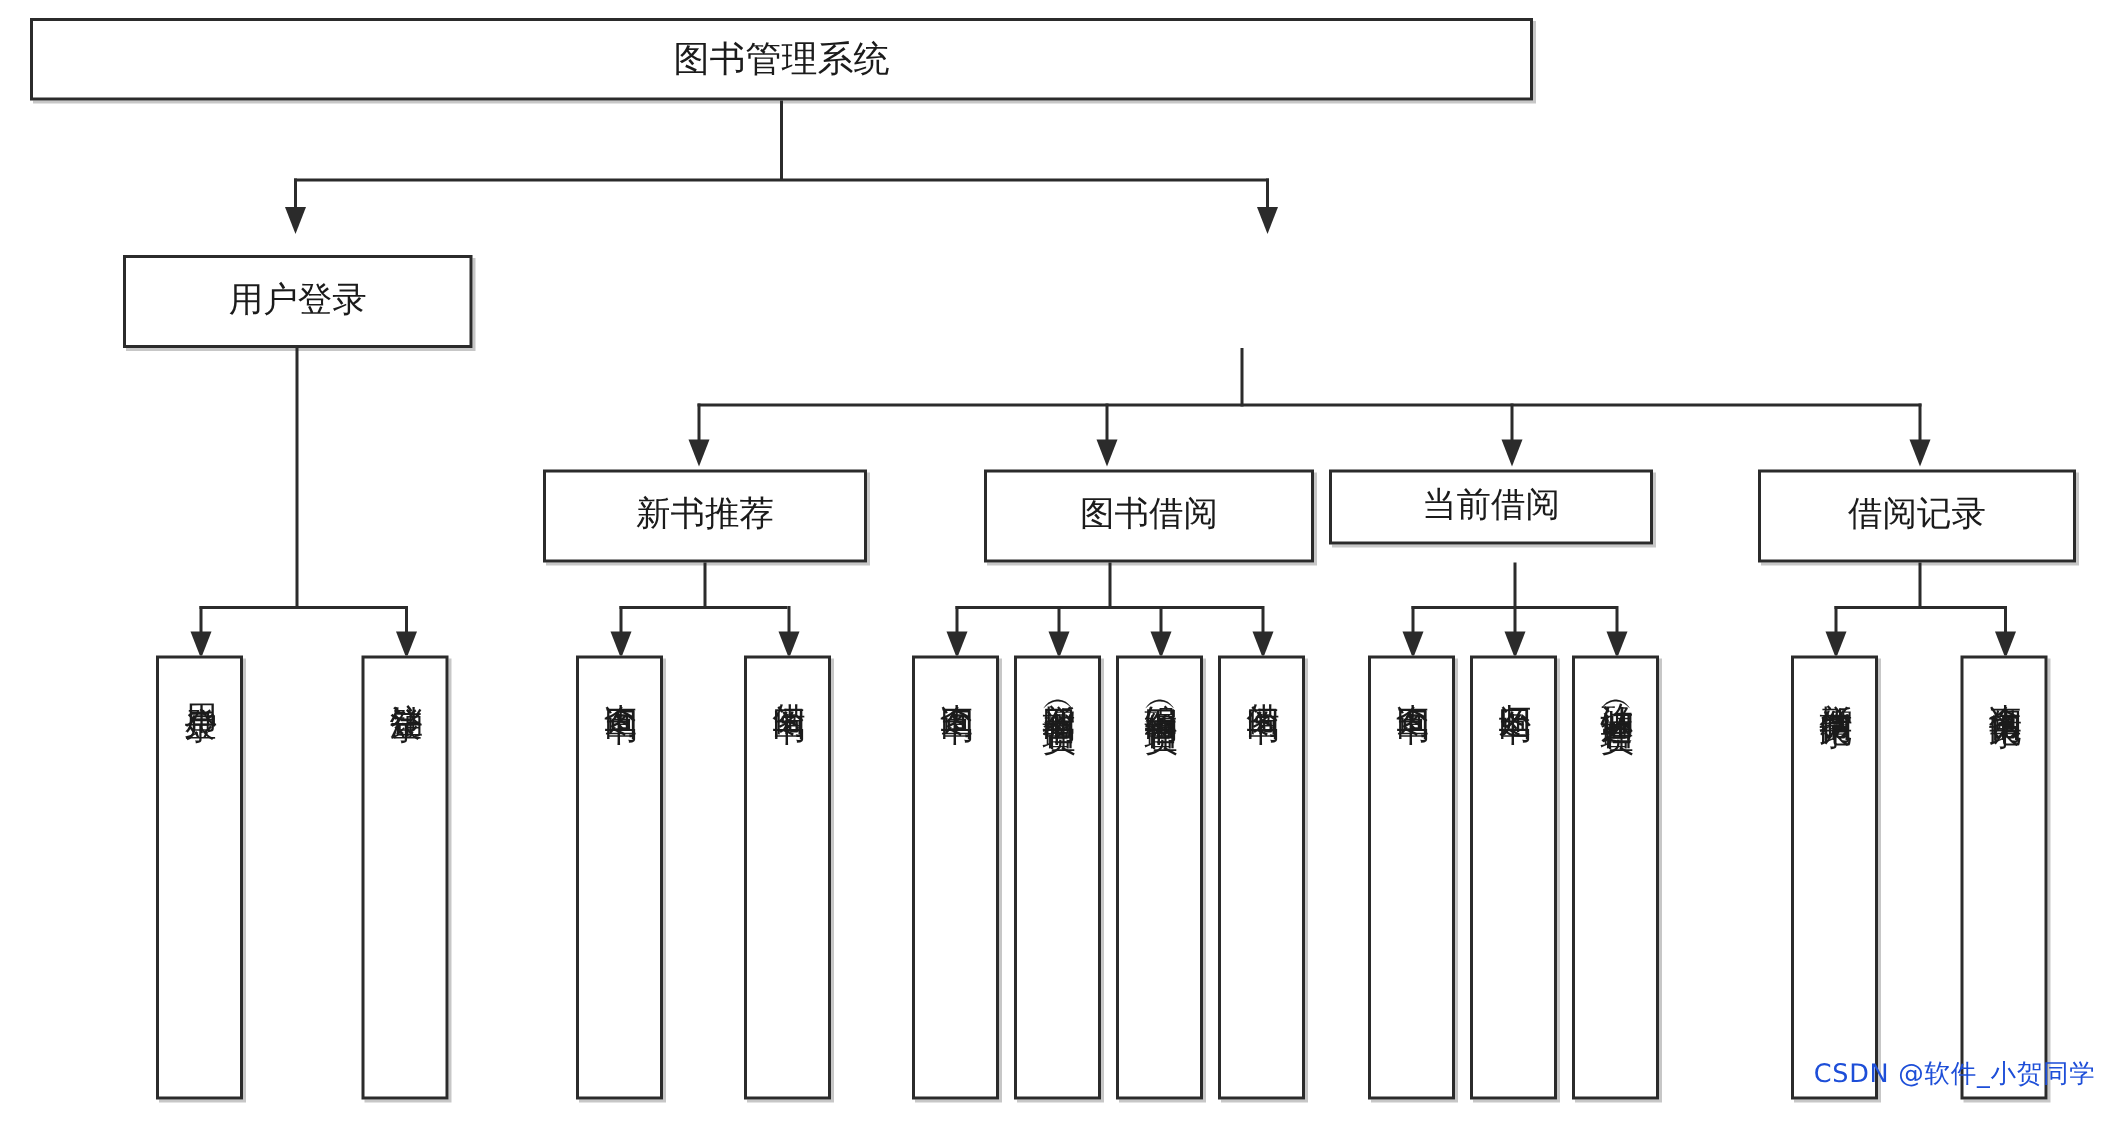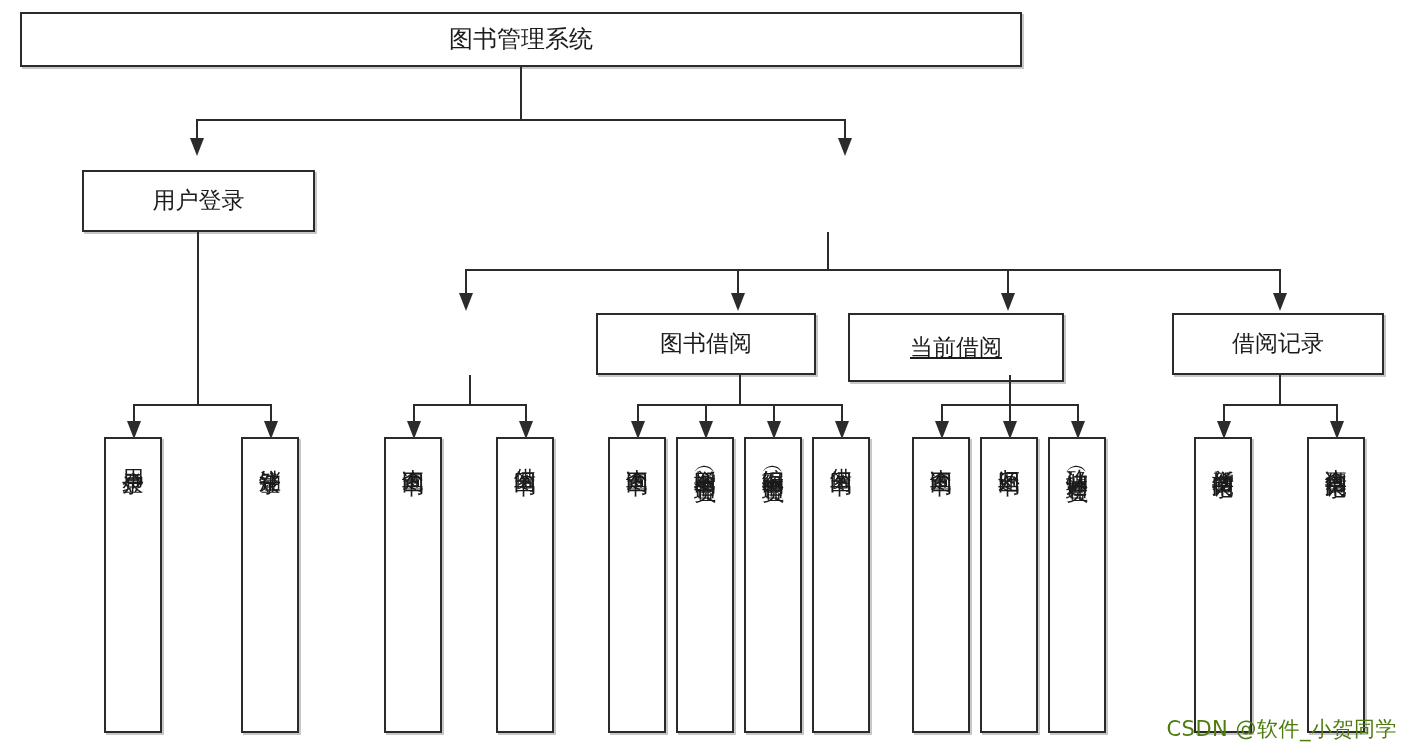--- a/index.html
+++ b/index.html
@@ -67,23 +67,23 @@
     width: 0;
     height: 0;
     border-left: 7px solid transparent;
     border-right: 7px solid transparent;
     border-top: 18px solid #2b2b2b;
   }
   
   #watermark {
     position: absolute;
     right: 8px;
-    bottom: 4px;
-    font-size: 21px;
-    color: #4d7c0f;
+    bottom: 20px;
+    font-size: 17px;
+    color: #1d4ed8;
     white-space: nowrap;
     letter-spacing: 0.5px;
   }
 </style>
 </head>
 <body>
 
 <div id="canvas">
 
   <div class="node root horiz" style="left:20px; top:12px; width:1002px; height:55px;">
@@ -113,24 +113,27 @@
   <div class="ln h" style="left:465px; top:269px; width:816px;"></div>
   <div class="ln v" style="left:465px; top:269px; height:27px;"></div>
   <div class="arrow" style="left:459px; top:293px;"></div>
   <div class="ln v" style="left:737px; top:269px; height:27px;"></div>
   <div class="arrow" style="left:731px; top:293px;"></div>
   <div class="ln v" style="left:1007px; top:269px; height:27px;"></div>
   <div class="arrow" style="left:1001px; top:293px;"></div>
   <div class="ln v" style="left:1279px; top:269px; height:27px;"></div>
   <div class="arrow" style="left:1273px; top:293px;"></div>
 
-  <div class="node horiz" style="left:596px; top:313px; width:220px; height:62px;">
+  <div class="node horiz" style="left:362px; top:313px; width:216px; height:62px;">
+    <span class="label">新书推荐</span>
+  </div>
+  <div class="node horiz" style="left:656px; top:313px; width:220px; height:62px;">
     <span class="label">图书借阅</span>
   </div>
-  <div class="node horiz" style="left:848px; top:313px; width:216px; height:69px;text-decoration:underline;">
+  <div class="node horiz" style="left:886px; top:313px; width:216px; height:50px;">
     <span class="label">当前借阅</span>
   </div>
   <div class="node horiz" style="left:1172px; top:313px; width:212px; height:62px;">
     <span class="label">借阅记录</span>
   </div>
 
   <div class="ln v" style="left:469px; top:375px; height:30px;"></div>
   <div class="ln h" style="left:413px; top:404px; width:112px;"></div>
   <div class="ln v" style="left:413px; top:404px; height:20px;"></div>
   <div class="arrow" style="left:407px; top:421px;"></div>

